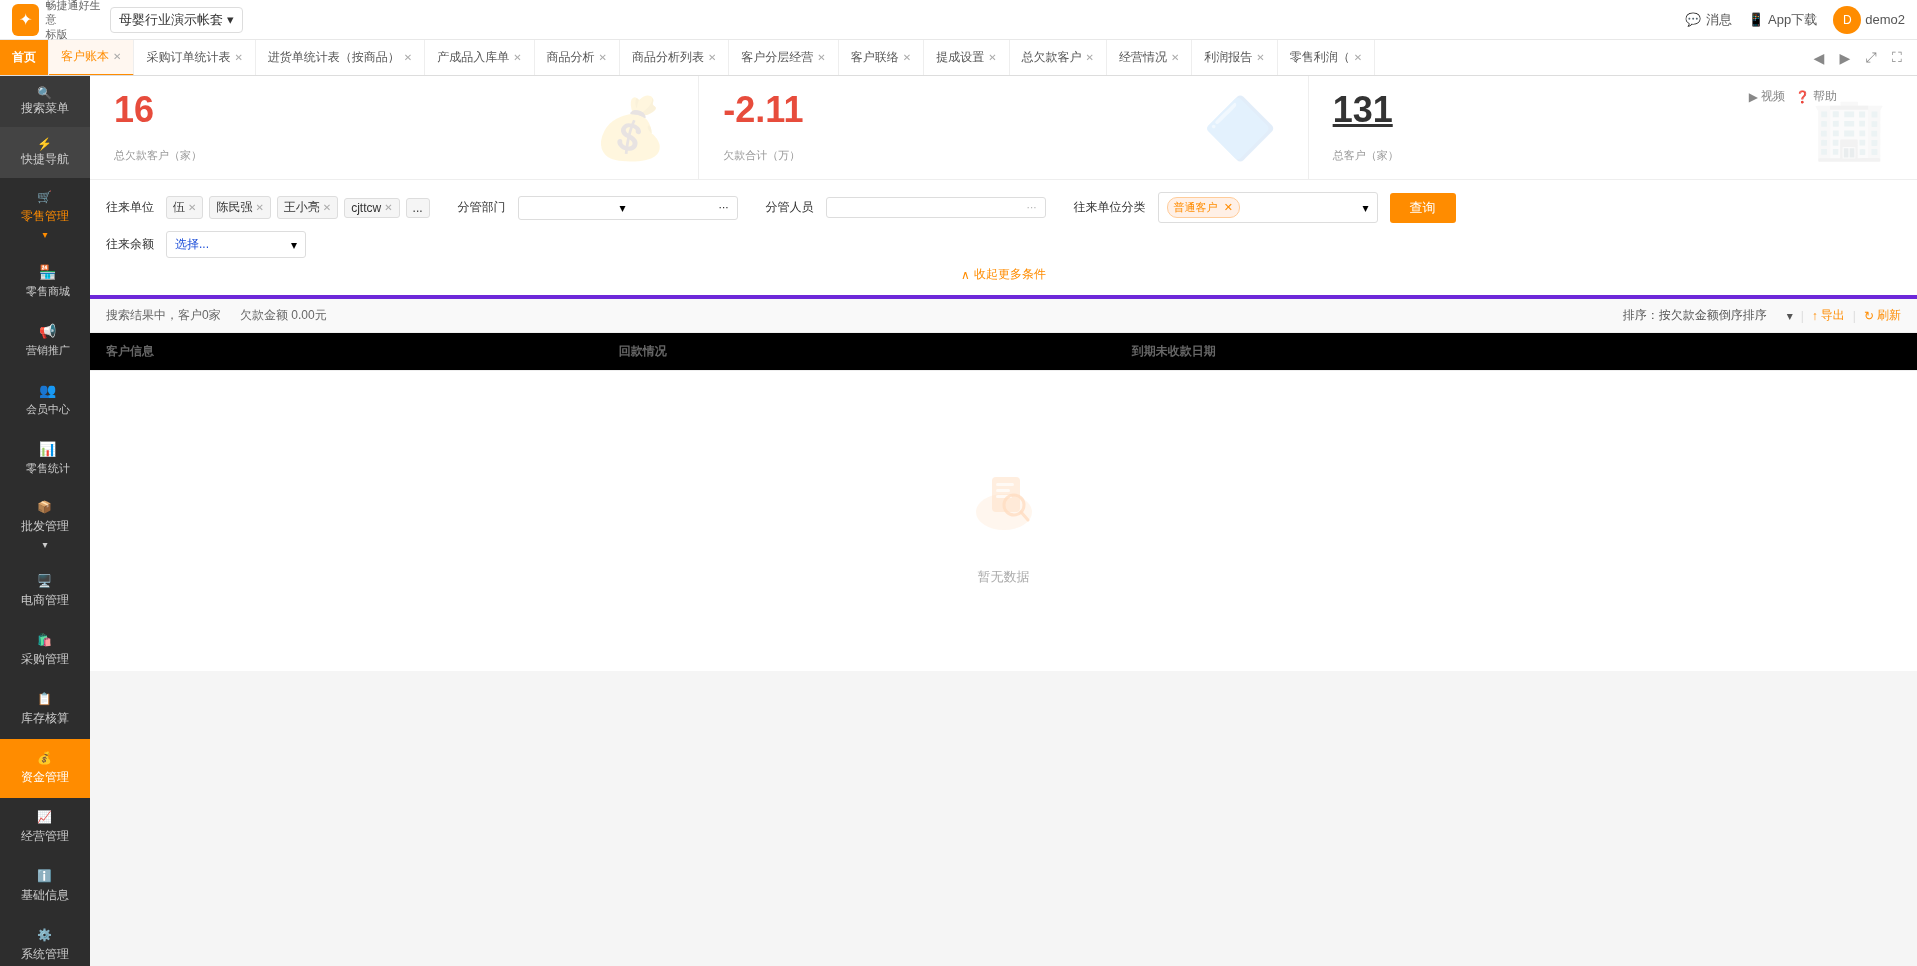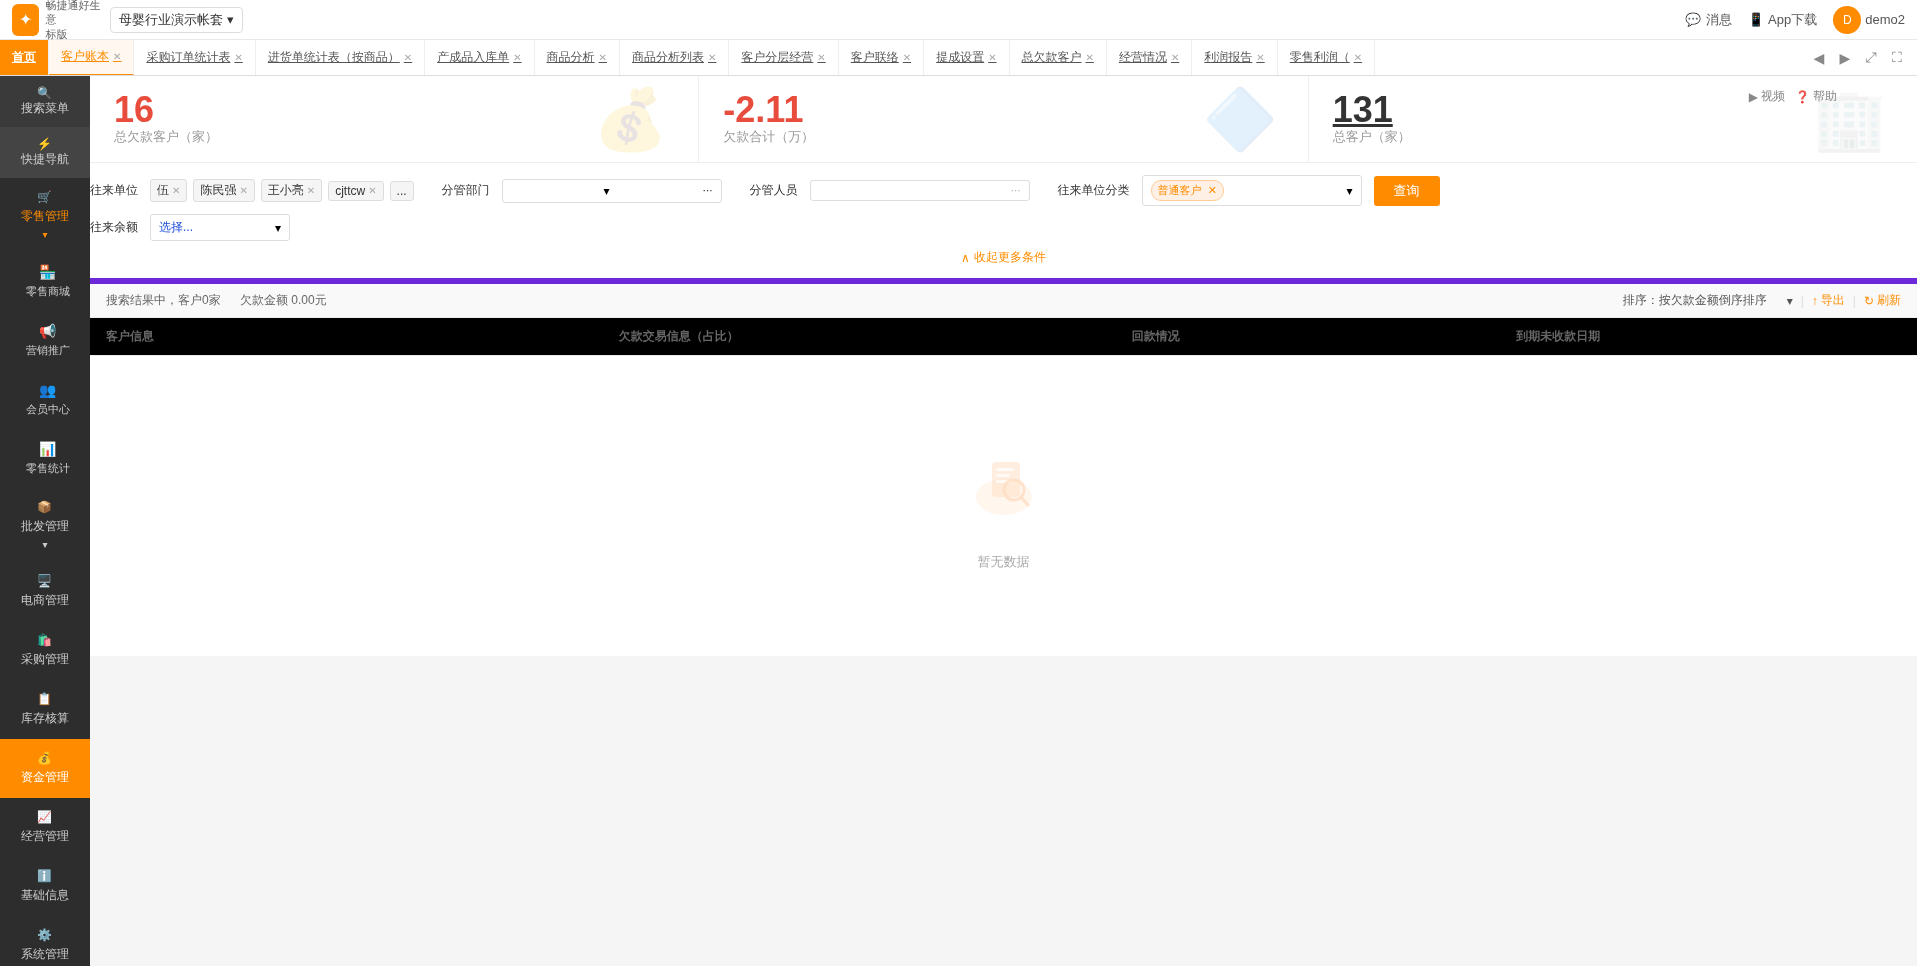--- a/index.html
+++ b/index.html
@@ -11,21 +11,21 @@
     .logo-area { display: flex; align-items: center; gap: 6px; width: 90px; }
     .logo-icon { width: 32px; height: 32px; background: #ff8c00; border-radius: 6px; display: flex; align-items: center; justify-content: center; color: #fff; font-size: 16px; }
     .logo-text { font-size: 11px; color: #666; line-height: 1.3; }
     .account-selector { display: flex; align-items: center; gap: 4px; font-size: 13px; color: #333; cursor: pointer; border: 1px solid #ddd; border-radius: 4px; padding: 3px 8px; }
     .top-bar-right { display: flex; align-items: center; gap: 16px; font-size: 13px; color: #555; }
     .top-bar-right-item { display: flex; align-items: center; gap: 4px; cursor: pointer; }
     .avatar { width: 28px; height: 28px; border-radius: 50%; background: #ff8c00; display: flex; align-items: center; justify-content: center; color: #fff; font-size: 12px; }
 
     
     .tab-bar { background: #fff; height: 36px; display: flex; align-items: center; border-bottom: 1px solid #ddd; flex-shrink: 0; overflow: hidden; }
-    .tab { display: flex; align-items: center; height: 36px; padding: 0 12px; font-size: 12px; color: #555; cursor: pointer; border-right: 1px solid #eee; white-space: nowrap; gap: 4px; flex-shrink: 0; text-decoration: underline; }
+    .tab { display: flex; align-items: center; height: 36px; padding: 0 12px; font-size: 12px; color: #555; cursor: pointer; border-right: 1px solid #eee; white-space: nowrap; gap: 4px; flex-shrink: 0; }
     .tab.active { background: #fff7f0; color: #ff8c00; border-bottom: 2px solid #ff8c00; }
     .tab.home { background: #ff8c00; color: #fff; font-weight: bold; }
     .tab-close { font-size: 10px; color: #aaa; cursor: pointer; }
     .tab-controls { margin-left: auto; display: flex; align-items: center; gap: 2px; padding-right: 8px; }
     .tab-ctrl-btn { width: 24px; height: 24px; display: flex; align-items: center; justify-content: center; cursor: pointer; color: #888; font-size: 14px; }
 
     
     .main-layout { display: flex; flex: 1; overflow: hidden; }
 
     
@@ -39,24 +39,24 @@
     
     .content { flex: 1; overflow-y: auto; background: #f5f5f5; }
 
     
     .stats-row { display: flex; background: #fff; padding: 0; border-bottom: 1px solid #eee; }
     .stat-card { flex: 1; padding: 16px 24px; display: flex; align-items: center; gap: 16px; border-right: 1px solid #eee; position: relative; }
     .stat-card:last-child { border-right: none; }
     .stat-number { font-size: 36px; font-weight: bold; color: #e74c3c; line-height: 1; }
     .stat-number.negative { color: #e74c3c; }
     .stat-number.black { color: #333; text-decoration: underline; }
-    .stat-label { font-size: 13px; color: #999; margin-top: 0; }
-
-    
-    .filter-section { background: #fff; padding: 12px 0; border-bottom: 6px solid #6d28d9; }
+    .stat-label { font-size: 11px; color: #999; margin-top: 20px; }
+
+    
+    .filter-section { background: #fff; padding: 12px 16px; border-bottom: 4px solid #6d28d9; }
     .filter-row { display: flex; align-items: center; gap: 12px; margin-bottom: 8px; flex-wrap: wrap; }
     .filter-label { font-size: 12px; color: #333; white-space: nowrap; }
     .filter-tags { display: flex; align-items: center; gap: 6px; flex-wrap: wrap; }
     .filter-tag { display: flex; align-items: center; gap: 3px; background: #f5f5f5; border: 1px solid #ddd; border-radius: 3px; padding: 2px 6px; font-size: 12px; color: #333; }
     .filter-tag .tag-close { color: #aaa; cursor: pointer; font-size: 10px; }
     .filter-input { border: 1px solid #ddd; border-radius: 3px; padding: 4px 8px; font-size: 12px; min-width: 160px; display: flex; align-items: center; justify-content: space-between; cursor: pointer; }
     .filter-input-wide { min-width: 220px; }
     .collapse-btn { display: flex; align-items: center; gap: 4px; color: #ff8c00; font-size: 12px; cursor: pointer; justify-content: center; margin-top: 4px; }
 
     
@@ -365,21 +365,20 @@
         <div class="action-btn">
           <span>↻</span>
           <span>刷新</span>
         </div>
       </div>
     </div>
 
     <div class="data-table">
       <div class="table-header">
         <div>客户信息</div>
-        <div>欠款交易信息（占比）</div>
         <div>回款情况</div>
         <div>到期未收款日期</div>
       </div>
       <div class="table-body">
         <div class="empty-icon">
           
           <svg width="80" height="80" viewBox="0 0 80 80" fill="none" xmlns="http://www.w3.org/2000/svg">
             <ellipse cx="40" cy="55" rx="28" ry="18" fill="#ffd4aa" opacity="0.5"></ellipse>
             <rect x="28" y="20" width="28" height="35" rx="4" fill="#ffb87a" opacity="0.6"></rect>
             <rect x="32" y="26" width="18" height="3" rx="1.5" fill="#fff" opacity="0.7"></rect>

